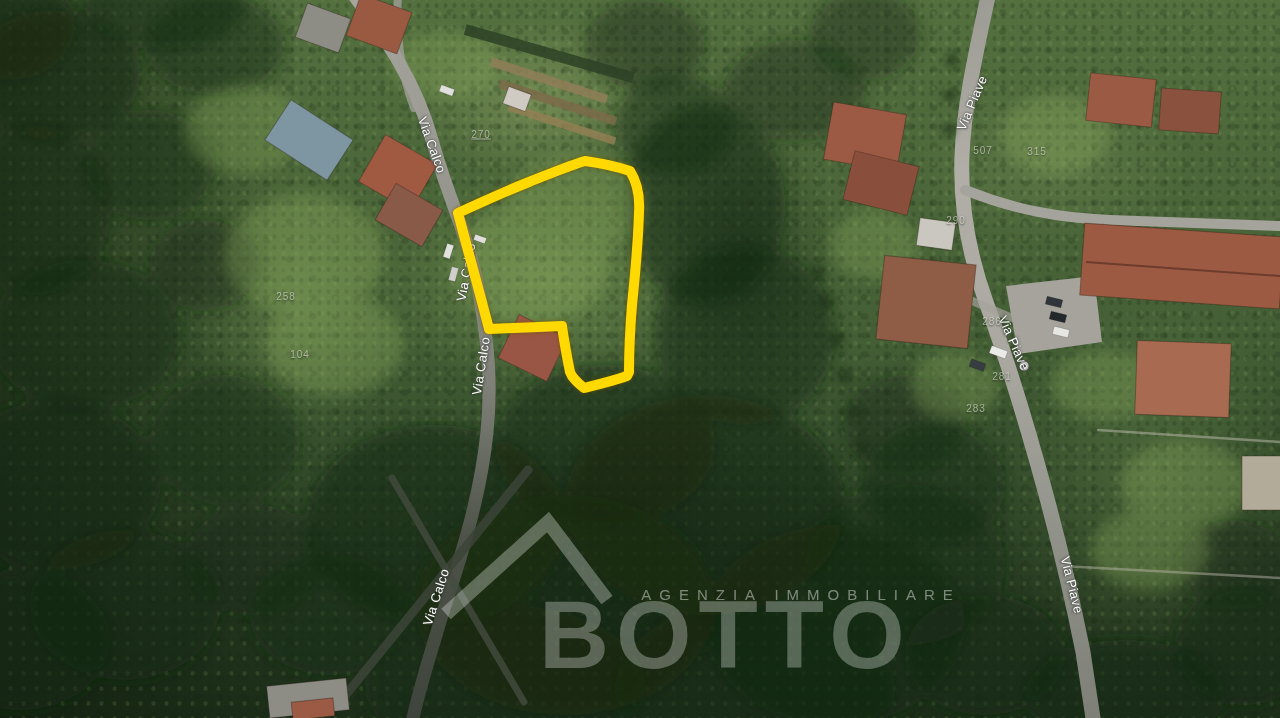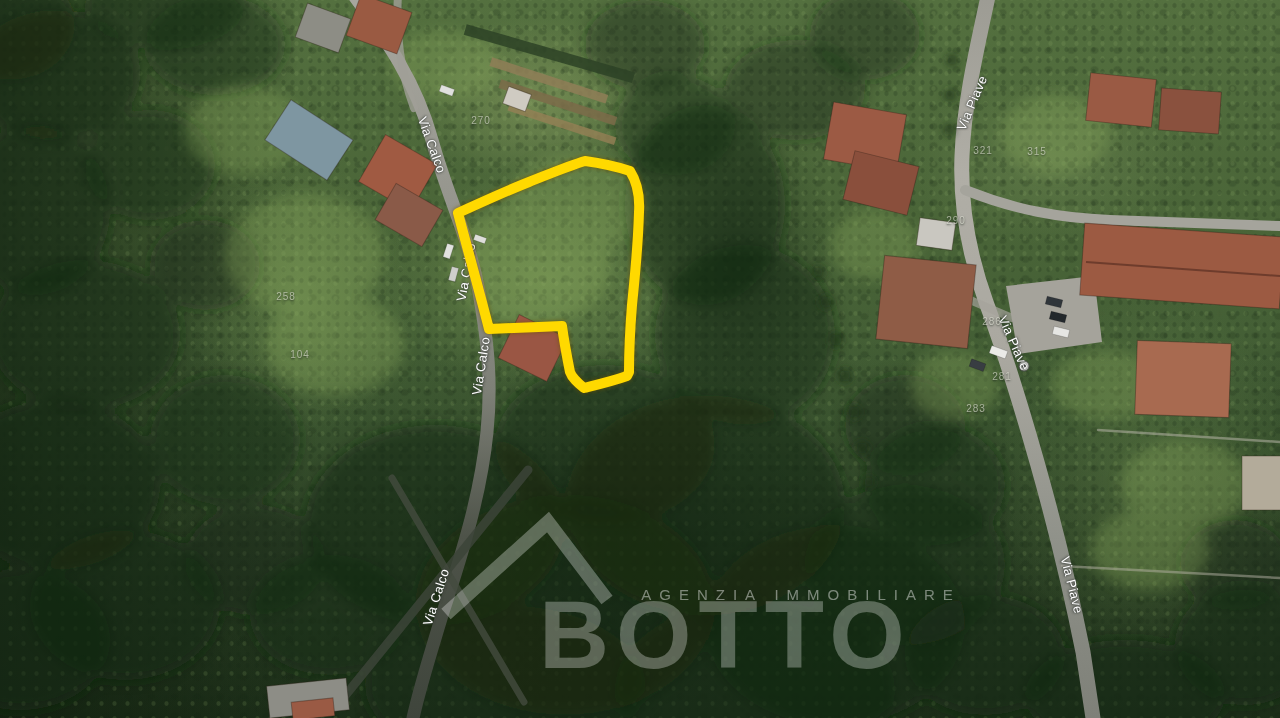--- a/index.html
+++ b/index.html
@@ -228,22 +228,22 @@
   </div>
 
   <div class="labels">
     <div class="road-label" style="left:432px;top:145px;--r:70deg">Via Calco</div>
     <div class="road-label" style="left:481px;top:366px;--r:-81deg">Via Calco</div>
     <div class="road-label" style="left:436px;top:597px;--r:-72deg">Via Calco</div>
     <div class="road-label" style="left:972px;top:103px;--r:-67deg">Via Piave</div>
     <div class="road-label" style="left:1014px;top:343px;--r:66deg">Via Piave</div>
     <div class="road-label" style="left:1072px;top:585px;--r:76deg">Via Piave</div>
 
-    <div class="street-number" style="left:481px;top:120px;">270</div>
-    <div class="street-number" style="left:983px;top:150px;">321</div>
+    <div class="street-number" style="left:481px;top:134px;text-decoration:underline;">270</div>
+    <div class="street-number" style="left:983px;top:150px;">507</div>
     <div class="street-number" style="left:1037px;top:151px;">315</div>
     <div class="street-number" style="left:956px;top:220px;text-align:center;">290</div>
     <div class="street-number" style="left:992px;top:321px;">286</div>
     <div class="street-number" style="left:1002px;top:376px;">281</div>
     <div class="street-number" style="left:976px;top:408px;">283</div>
     <div class="street-number" style="left:286px;top:296px;text-align:center;">258</div>
     <div class="street-number" style="left:300px;top:354px;">104</div>
   </div>
 
 </div>

